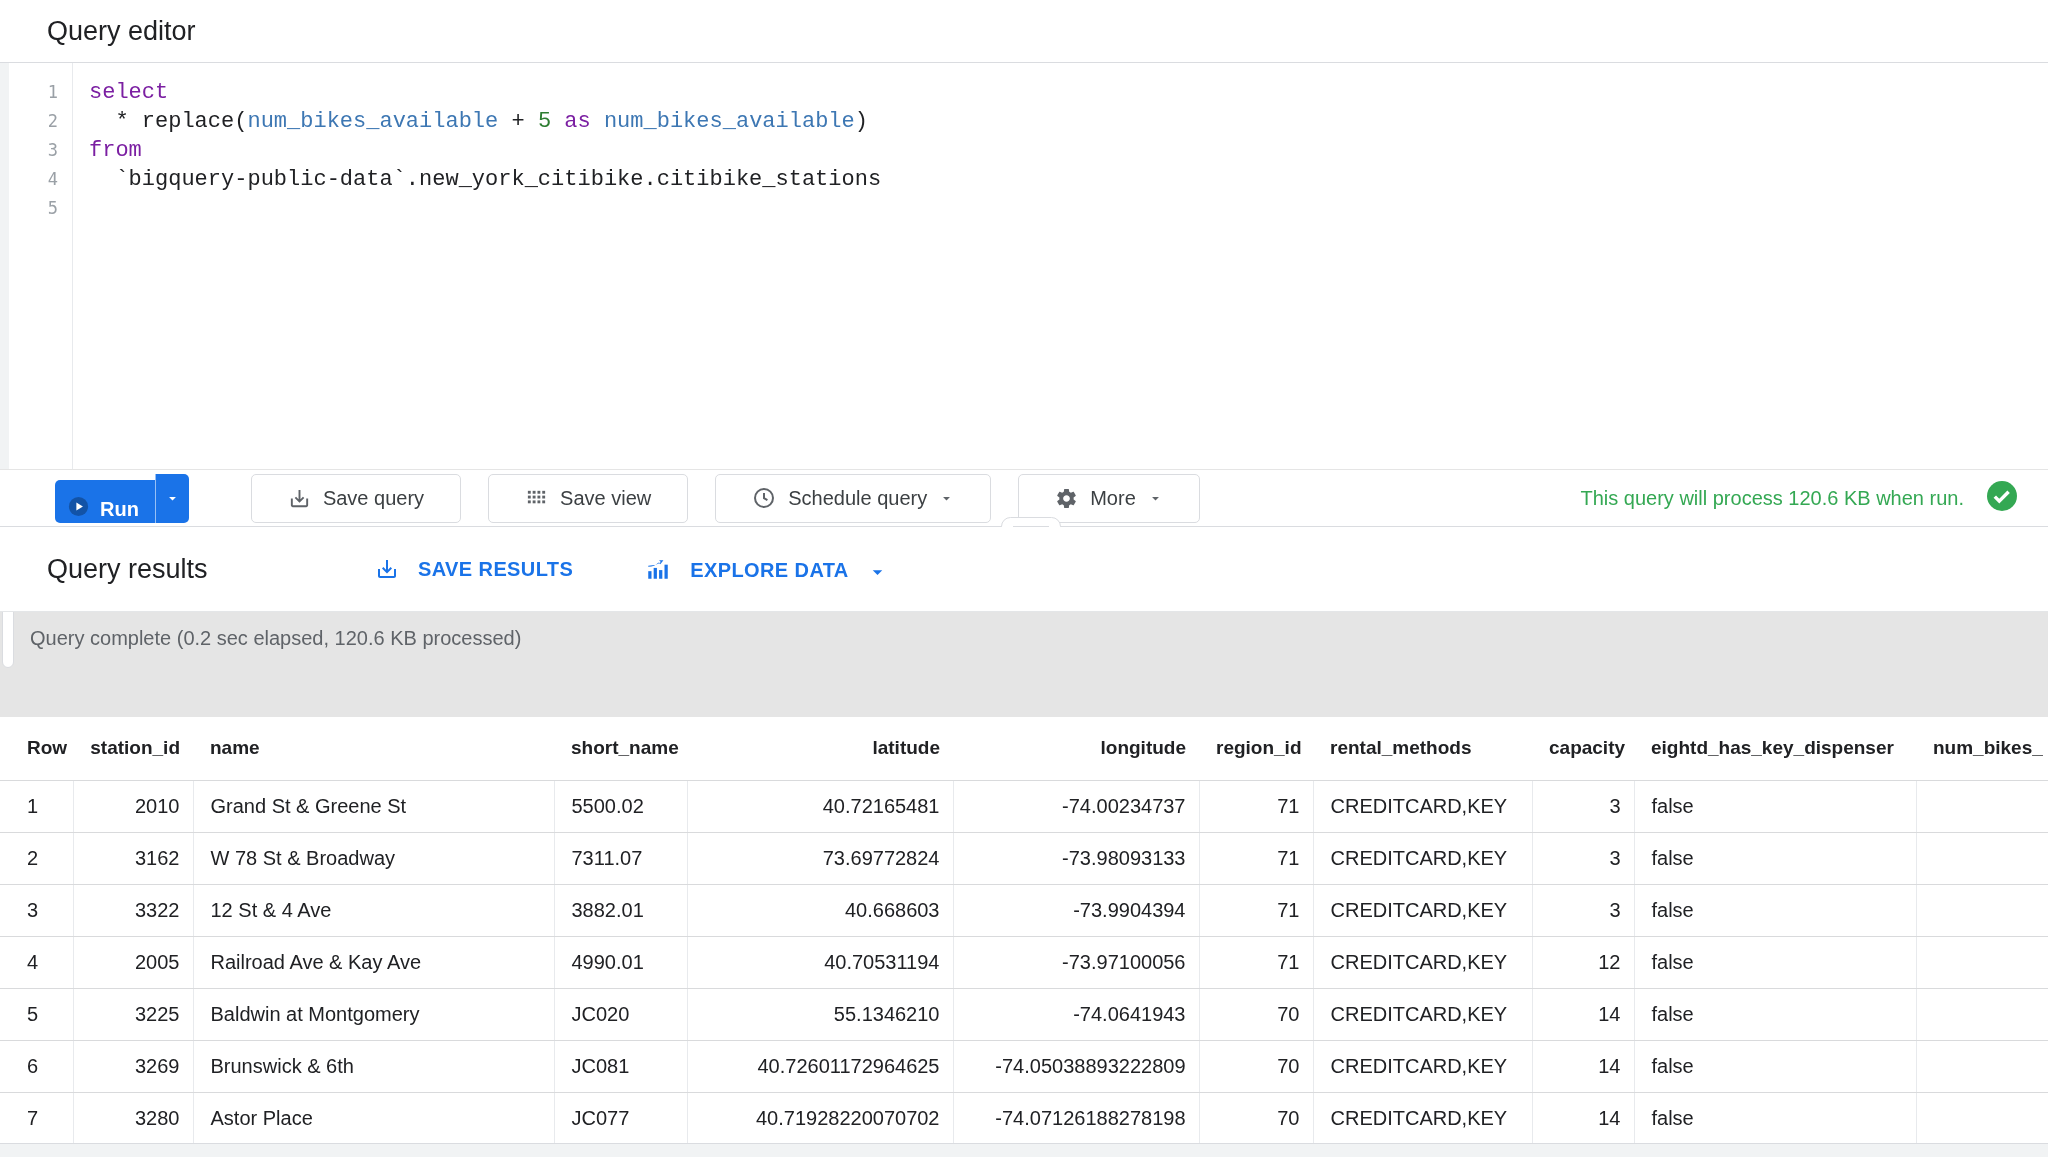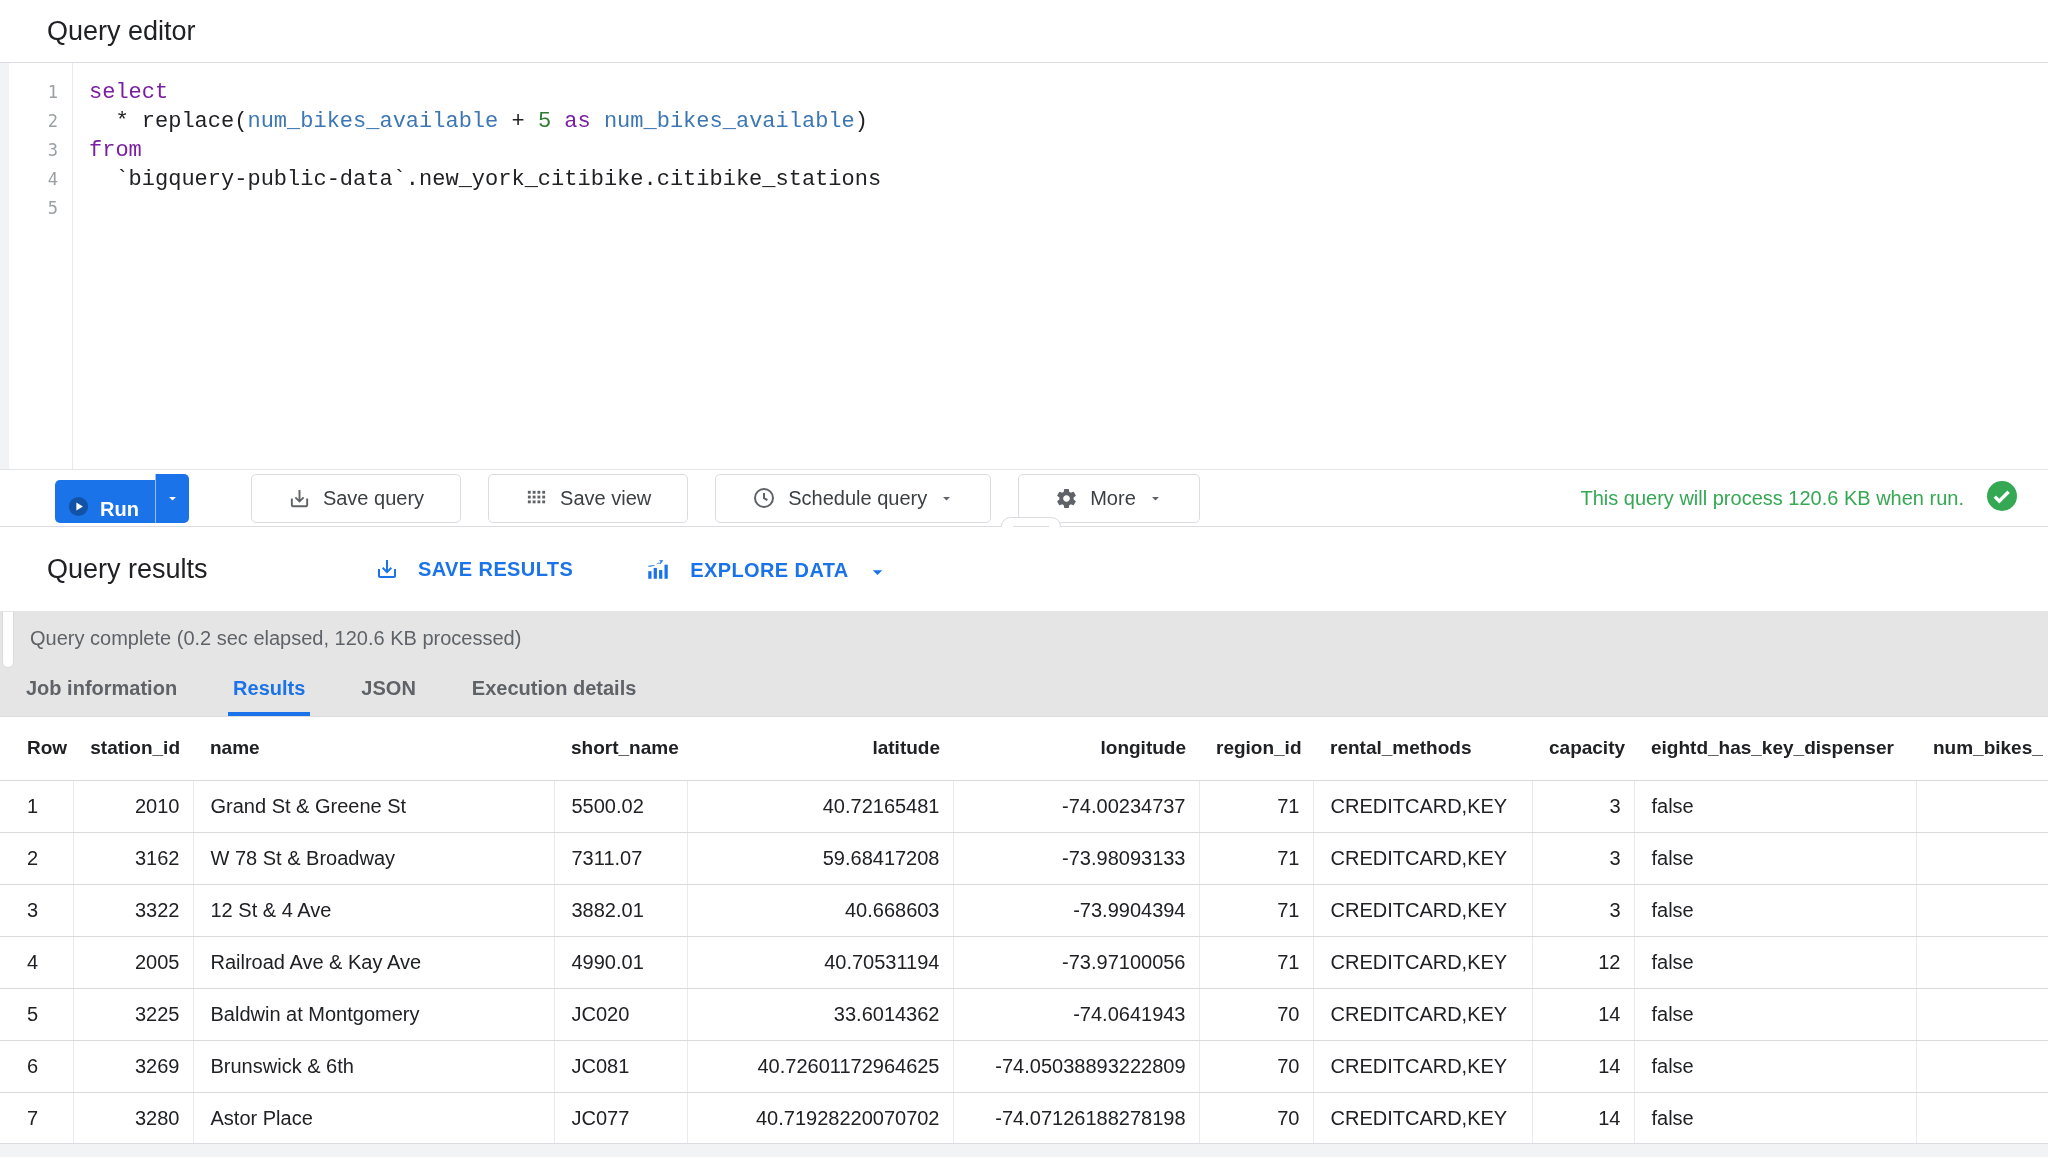--- a/index.html
+++ b/index.html
@@ -207,26 +207,20 @@
         <span>
           <svg width="19" height="19" viewBox="0 0 24 24" class="icon-blue">
               <path d="M6 9l6 6 6-6z"></path>
             </svg>
         </span>
       </div>
     </div>
   </div>
 
   <div class="status-line">Query complete (0.2 sec elapsed, 120.6 KB processed)</div>
-  <div class="tabs" id="tabsRow">
-      <div class="tab">Job information</div>
-      <div class="tab active">Results</div>
-      <div class="tab">JSON</div>
-      <div class="tab">Execution details</div>
-    </div>
 
   <div class="table-wrap">
     <table class="results">
       <colgroup id="cols">
           <col style="width: 73px;">
           <col style="width: 120px;">
           <col style="width: 361px;">
           <col style="width: 133px;">
           <col style="width: 266px;">
           <col style="width: 246px;">
@@ -263,21 +257,21 @@
             <td>CREDITCARD,KEY</td>
             <td class="al-r">3</td>
             <td>false</td>
             <td></td>
           </tr>
           <tr>
             <td>2</td>
             <td class="al-r">3162</td>
             <td>W 78 St &amp; Broadway</td>
             <td>7311.07</td>
-            <td class="al-r">59.68417208</td>
+            <td class="al-r">73.69772824</td>
             <td class="al-r">-73.98093133</td>
             <td class="al-r">71</td>
             <td>CREDITCARD,KEY</td>
             <td class="al-r">3</td>
             <td>false</td>
             <td></td>
           </tr>
           <tr>
             <td>3</td>
             <td class="al-r">3322</td>
@@ -302,21 +296,21 @@
             <td>CREDITCARD,KEY</td>
             <td class="al-r">12</td>
             <td>false</td>
             <td></td>
           </tr>
           <tr>
             <td>5</td>
             <td class="al-r">3225</td>
             <td>Baldwin at Montgomery</td>
             <td>JC020</td>
-            <td class="al-r">33.6014362</td>
+            <td class="al-r">55.1346210</td>
             <td class="al-r">-74.0641943</td>
             <td class="al-r">70</td>
             <td>CREDITCARD,KEY</td>
             <td class="al-r">14</td>
             <td>false</td>
             <td></td>
           </tr>
           <tr>
             <td>6</td>
             <td class="al-r">3269</td>

